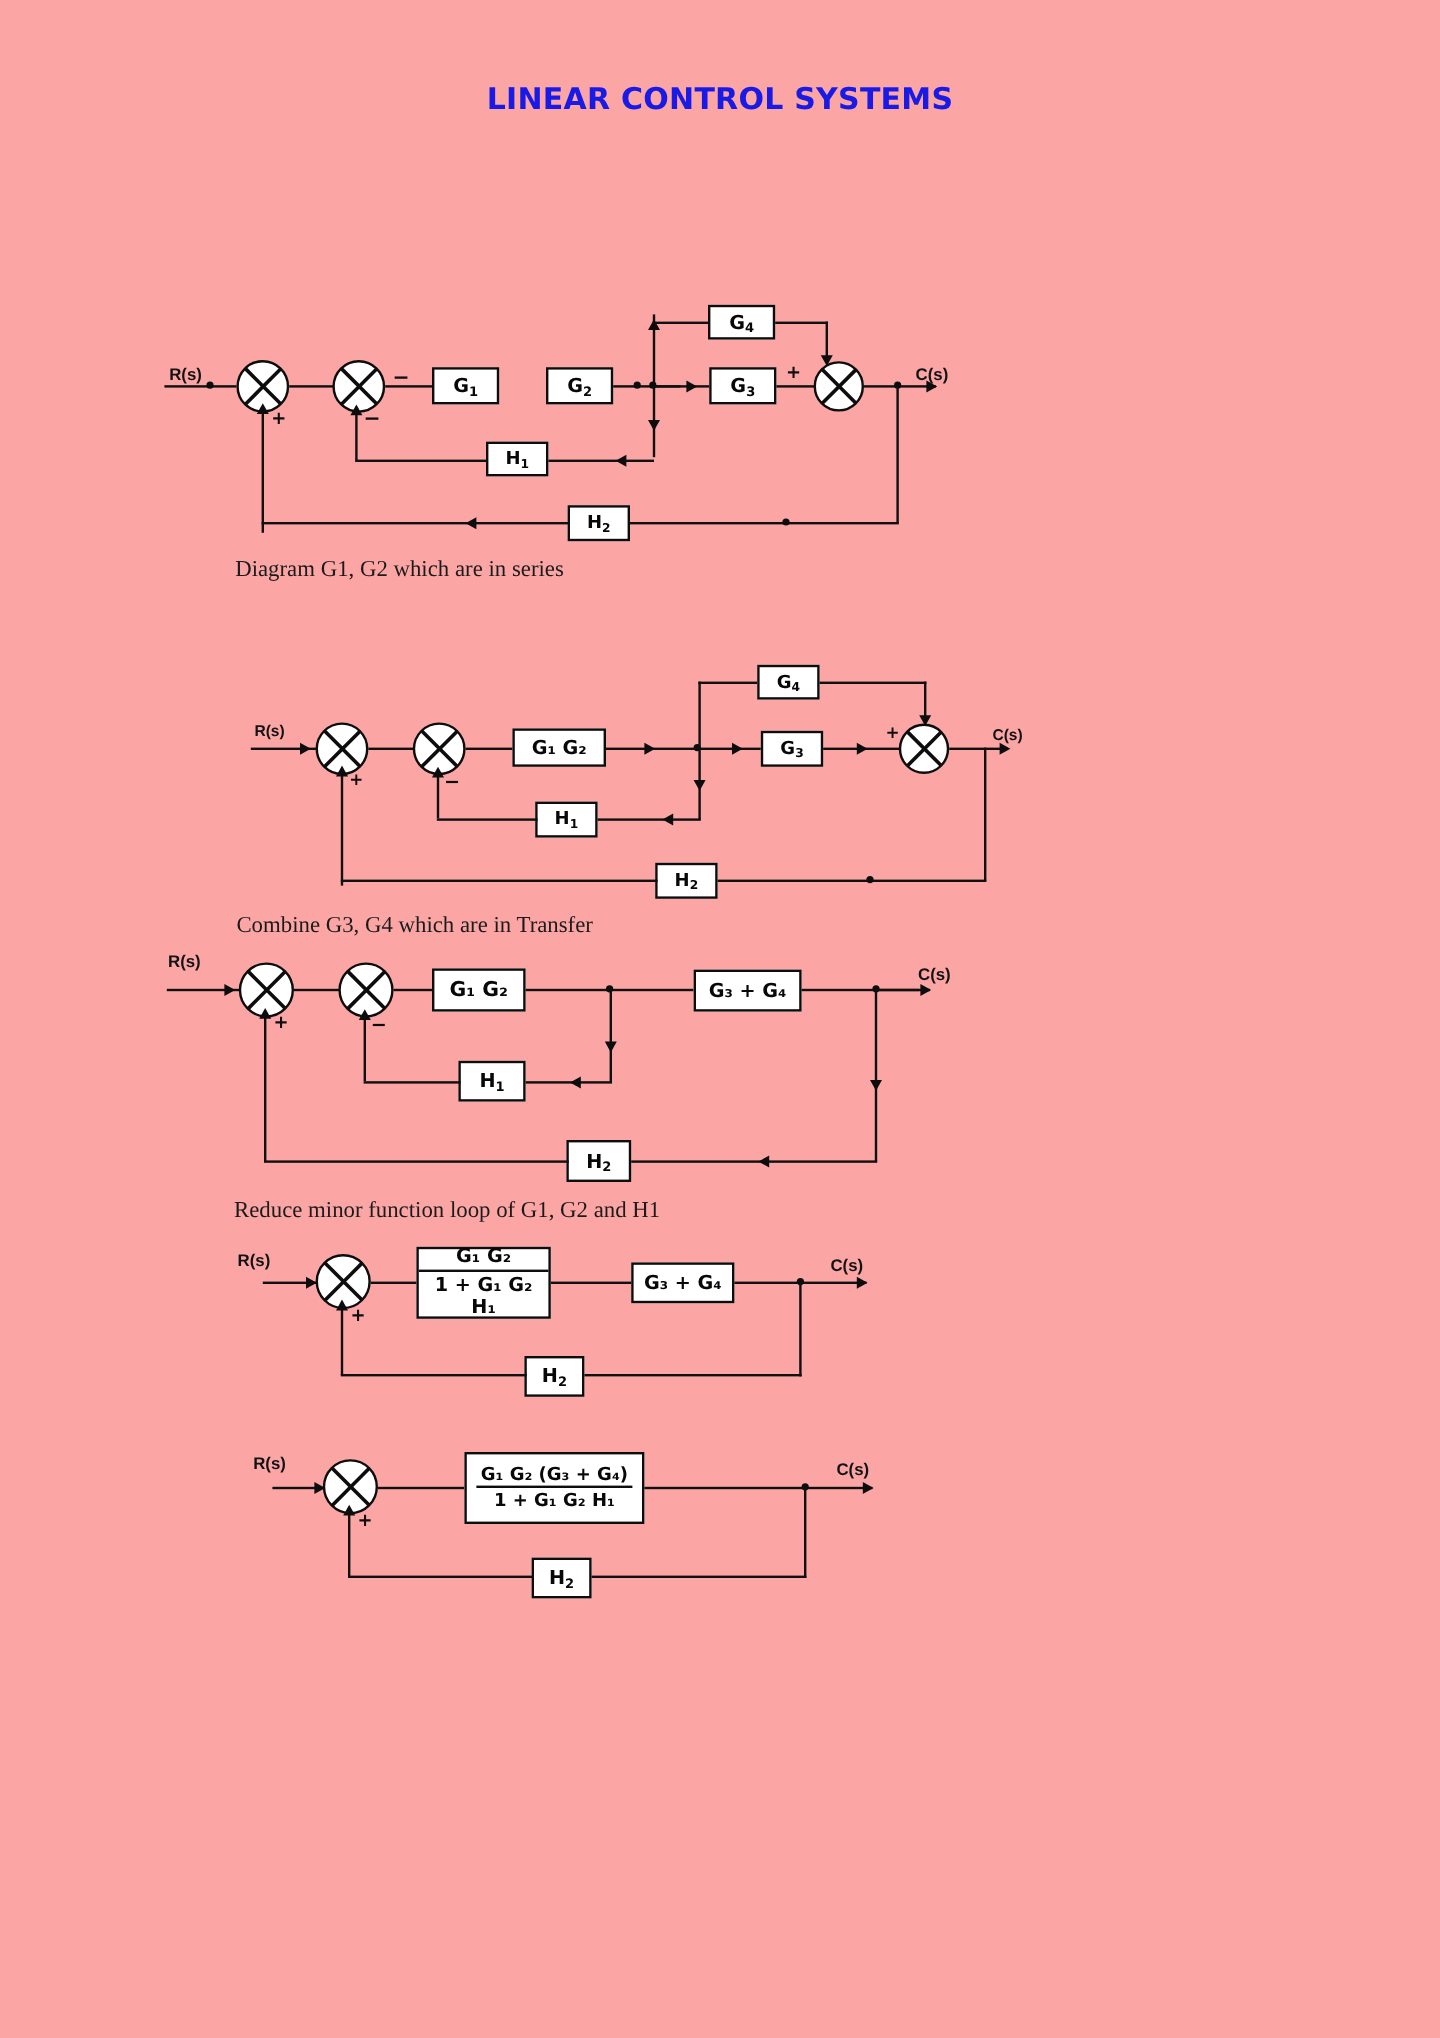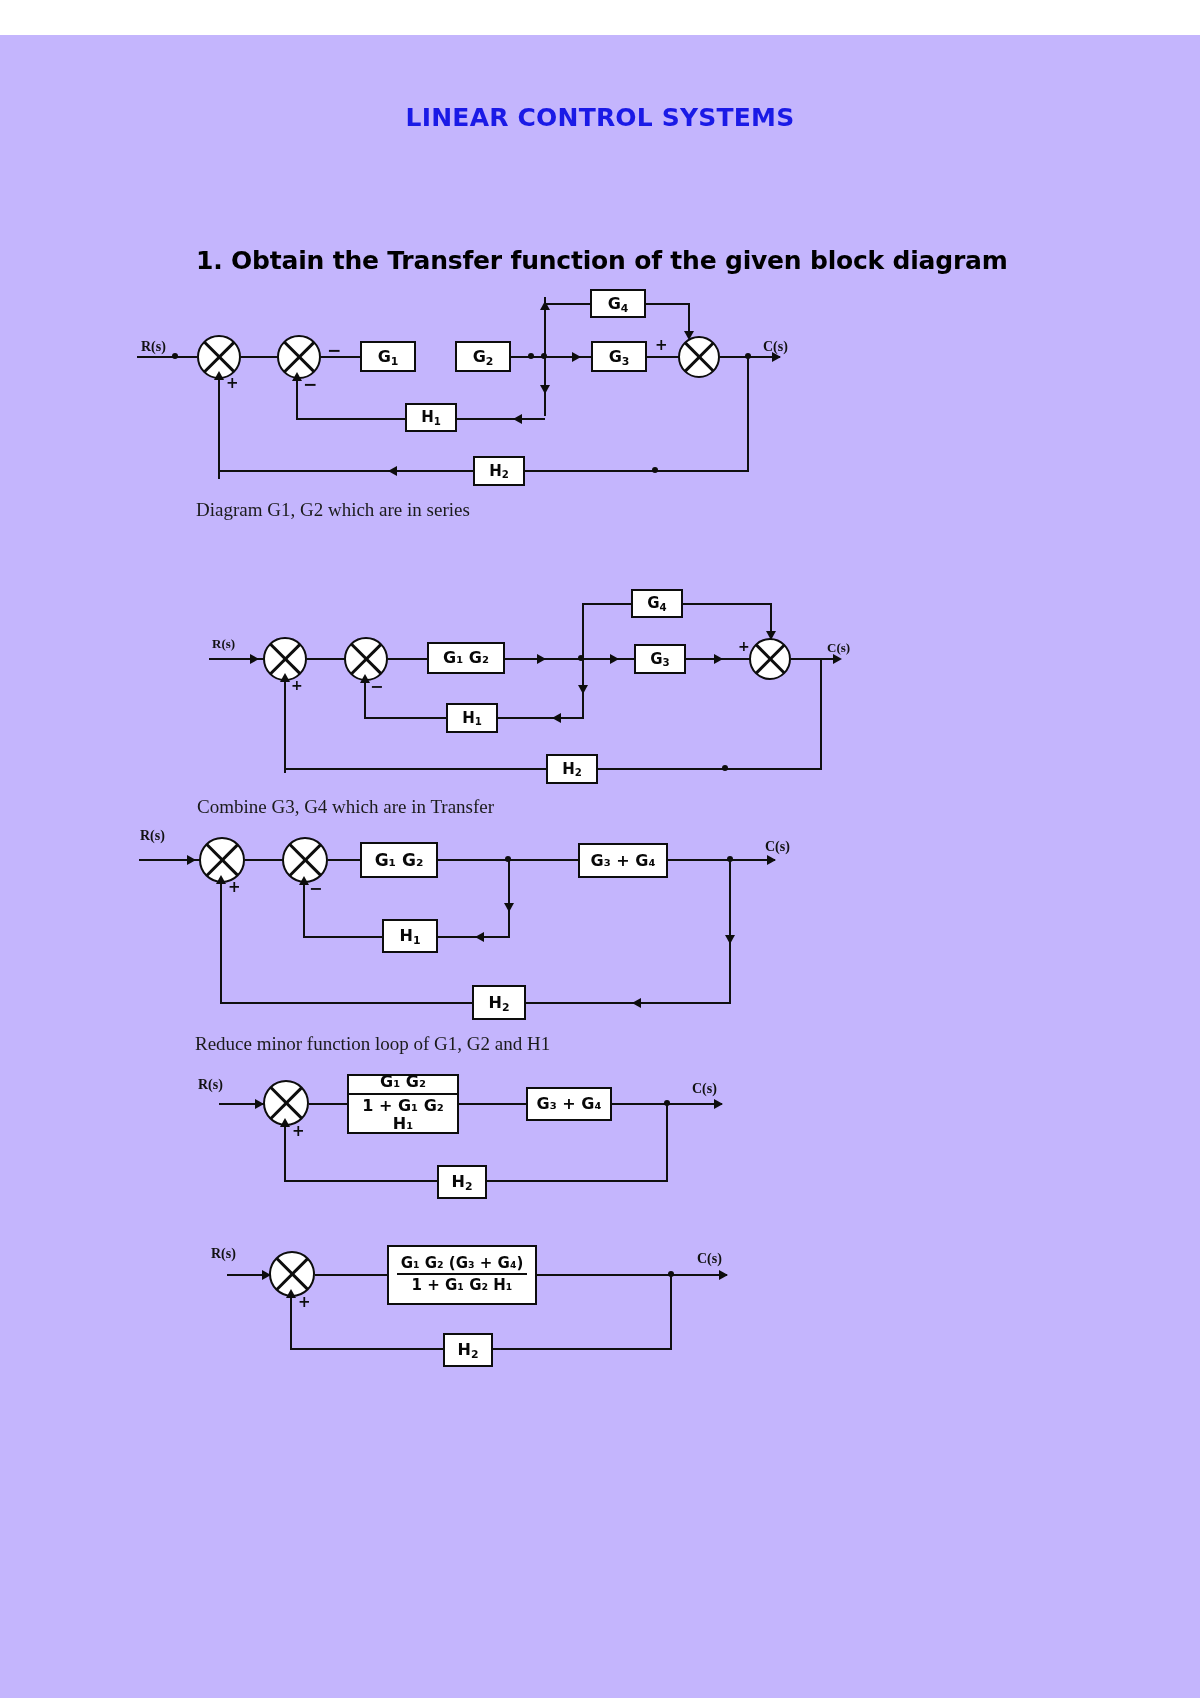--- a/index.html
+++ b/index.html
@@ -12,22 +12,21 @@
     height: 1698px;
     position: relative;
     font-family: "Liberation Sans", sans-serif;
     color: #000000;
     overflow: hidden;
   }
 
   .page {
     position: absolute;
     inset: 0;
-    background: #c4b5fd;
-    margin-top: 35px;
+    background: #fca5a5;
   }
 
   
   .doc-title {
     position: absolute;
     top: 68px;
     left: 0;
     width: 1200px;
     text-align: center;
     color: #1a1ae6;
@@ -113,21 +112,21 @@
 
   .sgn {                      
     position: absolute;
     font-family: "DejaVu Sans", sans-serif;
     font-weight: bold;
     color: #0d0d0d;
     line-height: 1;
   }
   .sig {                      
     position: absolute;
-    font-family: Liberation Serif, serif;
+    font-family: Liberation Sans, sans-serif;
     font-size: 14px;
     font-weight: bold;
     color: #121212;
     white-space: nowrap;
   }
 
   
   .ar { position: absolute; width: 0; height: 0; }
   .ar-r { border-top: 5px solid transparent; border-bottom: 5px solid transparent; border-left: 9px solid #0d0d0d; }
   .ar-l { border-top: 5px solid transparent; border-bottom: 5px solid transparent; border-right: 9px solid #0d0d0d; }
@@ -153,21 +152,20 @@
   .frac .den { display: block; padding: 2px 4px 1px 4px; border-top: 2px solid #0d0d0d; }
 </style>
 </head>
 <body>
 
 <div class="page">
 
   <div class="doc-title">LINEAR CONTROL SYSTEMS</div>
 
 
-  <div class="q-heading">1. Obtain the Transfer function of the given block diagram</div>
 
   <div class="dgm" id="d1">
 
     <div class="sig" style="left:141px; top:304px;">R(s)</div>
     <div class="ln h" style="left:137px; top:321px; width:60px;"></div>
     <div class="dot" style="left:172px; top:318px;"></div>
 
     <div class="sum" style="left:197px; top:300px; width:44px; height:44px;"></div>
     <div class="sgn" style="left:226px; top:341px; font-size:15px;">+</div>
     <div class="ln v" style="left:218px; top:344px; height:100px;"></div>

